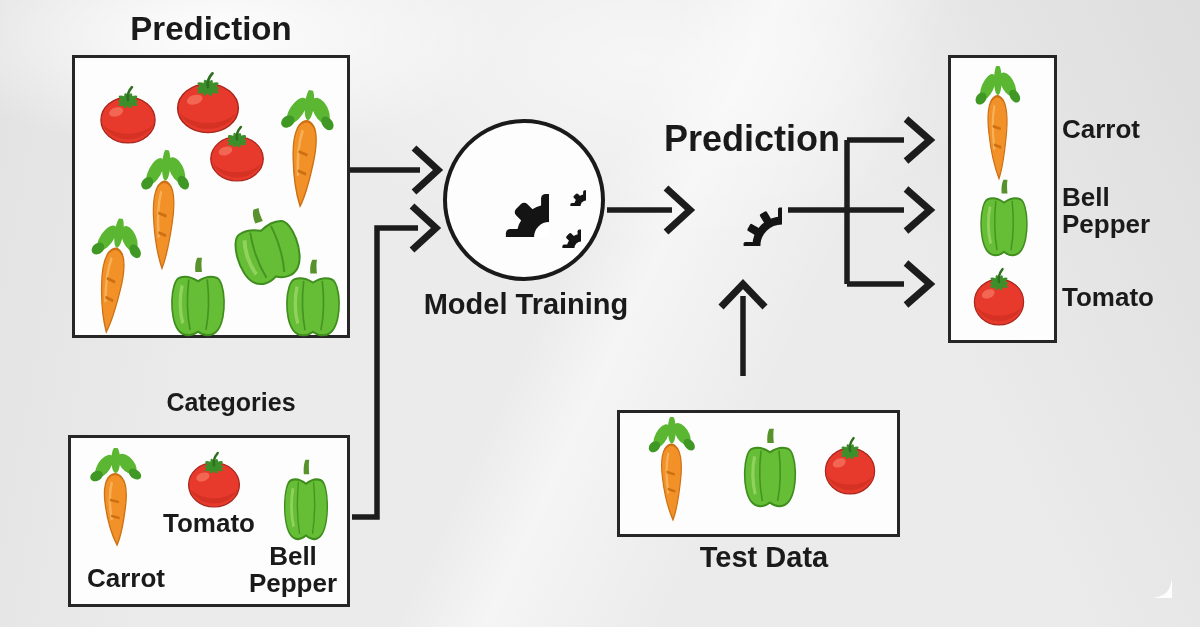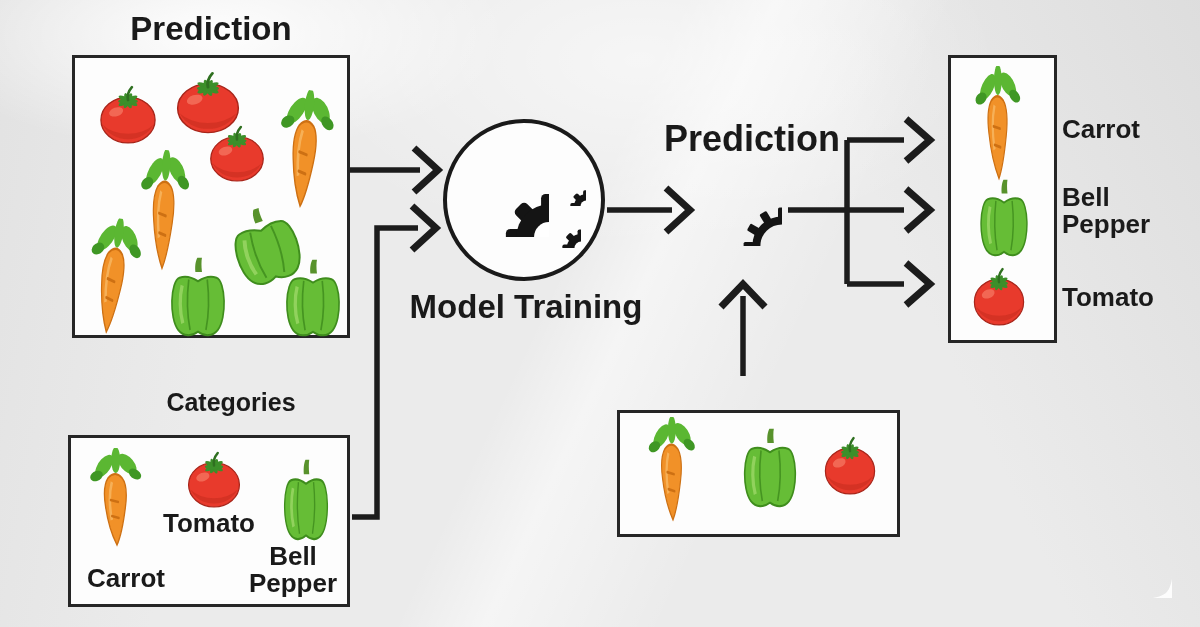--- a/index.html
+++ b/index.html
@@ -17,21 +17,21 @@
   .panel{position:absolute;background:#fdfdfd;border:3px solid #262626;box-sizing:border-box;}
   .veg-panel{left:72px;top:55px;width:278px;height:283px;}
   .cat-panel{left:68px;top:435px;width:282px;height:172px;}
   .test-panel{left:617px;top:410px;width:283px;height:127px;}
   .out-panel{left:948px;top:55px;width:109px;height:288px;}
   .slot{position:absolute;}
   .slot svg{display:block;width:100%;height:100%;}
   .title{position:absolute;font-weight:700;text-align:center;letter-spacing:0;}
   .veg-title{left:72px;top:10px;width:278px;font-size:33px;}
   .cat-title{left:90px;top:388px;width:282px;font-size:25px;}
-  .mt-label{left:396px;top:288px;width:260px;font-size:33px;}
+  .mt-label{left:396px;top:288px;width:260px;font-size:29px;}
   .pred-label{left:652px;top:118px;width:200px;font-size:36px;}
   .test-label{left:664px;top:541px;width:200px;font-size:29px;}
   .mt-circle{position:absolute;left:443px;top:119px;width:162px;height:162px;border-radius:50%;
              background:#fdfdfd;border:4px solid #1a1a1a;box-sizing:border-box;}
   .gear{position:absolute;}
   .gear svg{display:block;width:100%;height:100%;}
   .pred-gear{position:absolute;left:702px;top:166px;width:80px;height:80px;}
   .pred-gear svg{display:block;width:100%;height:100%;}
   .cat-label{position:absolute;font-weight:700;font-size:26px;text-align:center;line-height:1.05;}
   .cat-label-tomato{left:144px;top:510px;width:130px;}
@@ -166,20 +166,21 @@
         <path d="M906 189 L930 210 L906 231" stroke-width="7"></path>
         <path d="M906 263 L930 284 L906 305" stroke-width="7"></path>
       </g>
     </g>
   </svg>
 
   <div class="title veg-title">Prediction</div>
   <div class="title cat-title">Categories</div>
   <div class="title mt-label">Model Training</div>
   <div class="title pred-label">Prediction</div>
+  <div class="title test-label">Test Data</div>
 
   <div class="panel veg-panel">
     <div class="slot v1">
         <svg viewBox="0 0 100 100" preserveAspectRatio="none">
           <use href="#icon-tomato"></use>
         </svg>
       </div>
     <div class="slot v2">
         <svg viewBox="0 0 100 100" preserveAspectRatio="none">
           <use href="#icon-tomato"></use>

